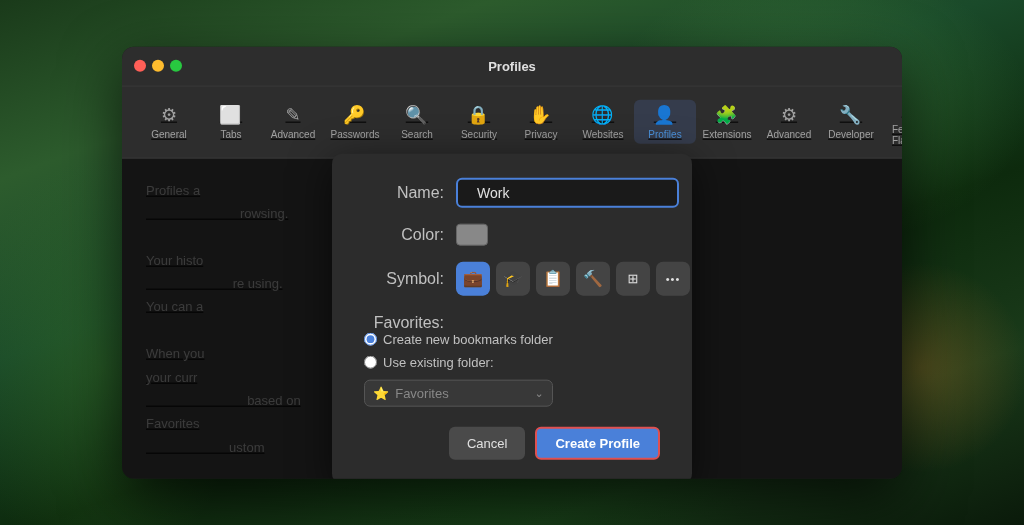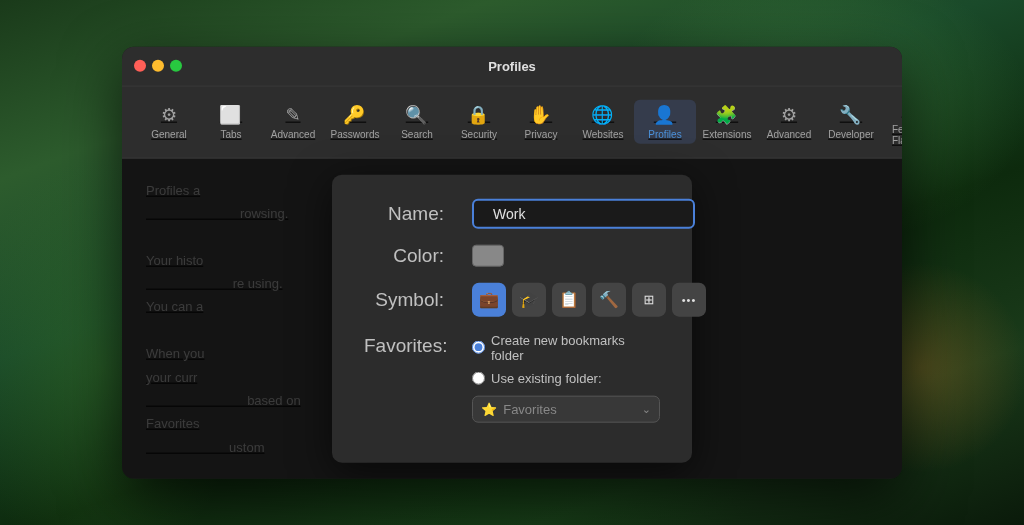--- a/index.html
+++ b/index.html
@@ -160,24 +160,24 @@
     }
 
     .form-row {
       display: flex;
       align-items: center;
       margin-bottom: 16px;
     }
 
     .form-label {
       color: #c0c0c0;
-      font-size: 19px;
+      font-size: 16px;
       width: 80px;
       text-align: right;
-      margin-right: 28px;
+      margin-right: 12px;
       flex-shrink: 0;
     }
 
     .name-input {
       flex: 1;
       background: #1a1a1a;
       border: 2px solid #4a80d9;
       border-radius: 6px;
       padding: 5px 19px;
       color: #e0e0e0;
@@ -401,39 +401,43 @@
           <div class="symbol-row">
             <button class="symbol-btn selected">💼</button>
             <button class="symbol-btn">🎓</button>
             <button class="symbol-btn">📋</button>
             <button class="symbol-btn">🔨</button>
             <button class="symbol-btn" style="font-size:13px">⊞</button>
             <button class="symbol-btn" style="font-size:11px;letter-spacing:1px">•••</button>
           </div>
         </div>
 
-        <div class="form-row favorites-section" style="flex-direction:row;align-items:flex-start;">
+        <div class="form-row favorites-section" style="flex-direction:column;align-items:flex-start;">
           <span class="form-label" style="margin-top:2px;">Favorites:</span>
           <div class="favorites-inner">
             <div class="radio-row">
               <input type="radio" name="favorites" class="radio-input" checked="" style="">
               <span class="radio-label">Create new bookmarks folder</span>
             </div>
             <div class="radio-row">
               <input type="radio" name="favorites" class="radio-input" style="">
               <span class="radio-label">Use existing folder:</span>
             </div>
             <div class="favorites-dropdown">
               <div class="favorites-dropdown-inner">
                 <span>⭐</span>
                 <span>Favorites</span>
               </div>
               <span style="color:#888;font-size:11px;">⌄</span>
             </div>
           </div>
         </div>
 
+        <div class="buttons-row">
+          <button class="btn-cancel">Cancel</button>
+          <button class="btn-create">Create Profile</button>
+        </div>
 
       </div>
     </div>
 
   </div>
 </div>
 
 </body></html>

